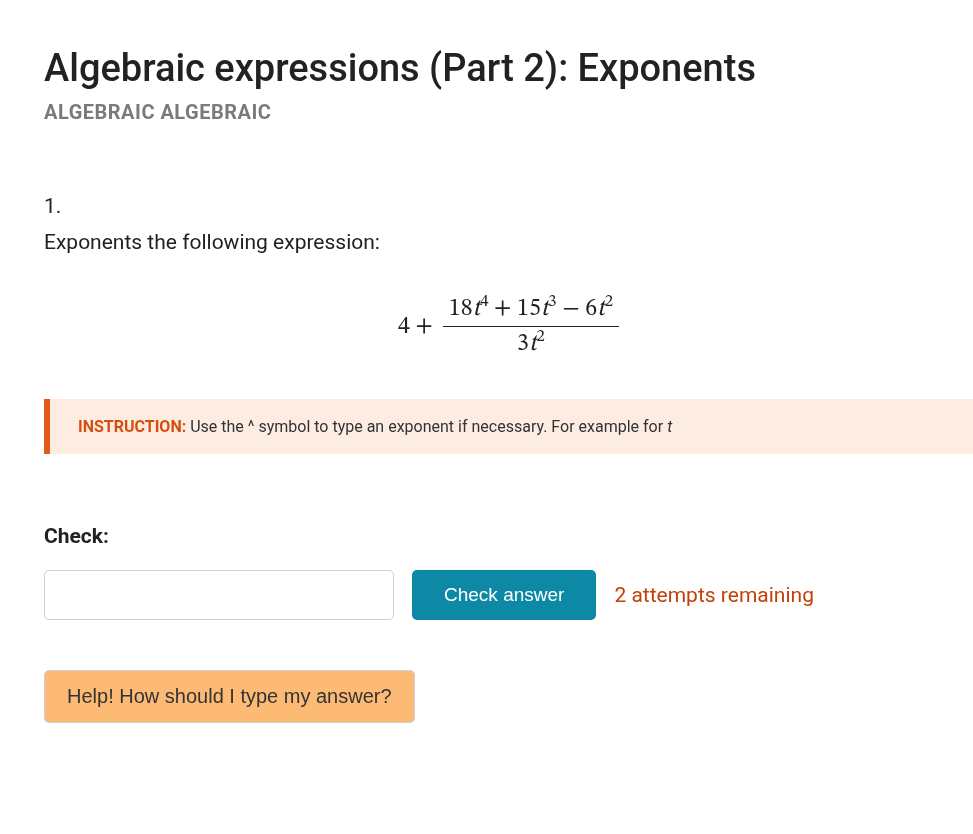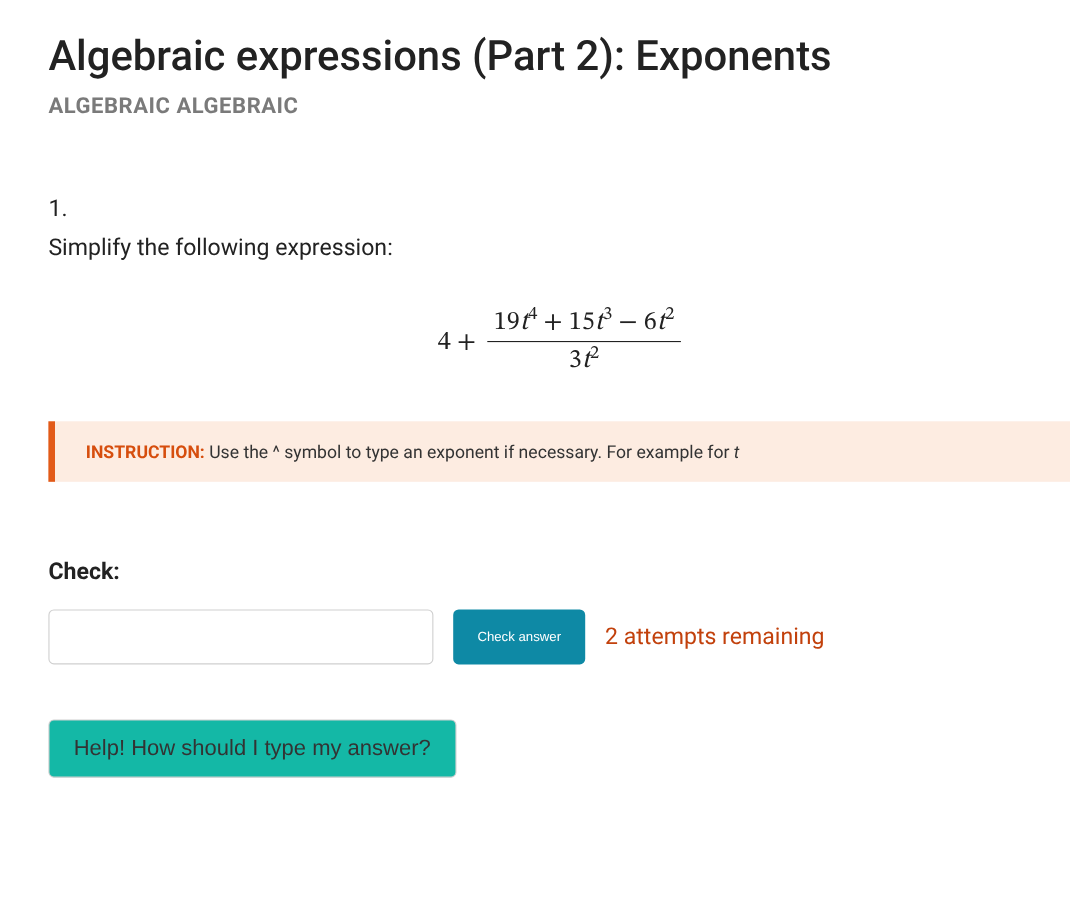--- a/index.html
+++ b/index.html
@@ -9,20 +9,21 @@
     font-family: -apple-system, BlinkMacSystemFont, "Segoe UI", Roboto, "Helvetica Neue", Arial, sans-serif;
     margin: 0;
     padding: 0;
     color: #222;
     background: #fff;
     width: 973px;
     overflow-x: hidden;
   }
   .container {
     padding: 30px 0 30px 44px;
+    margin-top: 16px;
   }
   .page-title {
     font-size: 38px;
     font-weight: 500;
     margin: 0 0 10px 0;
     color: #222;
   }
   .subtitle {
     font-size: 20px;
     font-weight: 700;
@@ -104,55 +105,55 @@
     border-radius: 5px;
     font-size: 18px;
     padding: 0 12px;
     background: #fff;
   }
   .check-btn {
     background: #0e89a5;
     color: #fff;
     border: none;
     border-radius: 5px;
-    font-size: 12px;
-    padding: 12px 22px;
+    font-size: 19px;
+    padding: 12px 32px;
     cursor: pointer;
     height: 50px;
   }
   .attempts {
     font-size: 21px;
     color: #c2410c;
   }
   .help-btn {
-    background: #14b8a6;
+    background: #fdba74;
     border: 1px solid #cfcfcf;
     border-radius: 5px;
     font-size: 20px;
     color: #333;
     padding: 14px 22px;
     cursor: pointer;
   }
 </style>
 </head>
 <body>
 
 <div class="container">
   <h1 class="page-title">Algebraic expressions (Part 2): Exponents</h1>
   <div class="subtitle">ALGEBRAIC ALGEBRAIC</div>
 
   <div class="question-number">1.</div>
-  <div class="prompt">Simplify the following expression:</div>
+  <div class="prompt">Exponents the following expression:</div>
 
   <div class="math-expression">
     <span class="row">
       <span>4 +</span>
       <span class="frac">
         <span class="num">
-          <span>19</span><span class="mi">t</span><sup class="exp">4</sup><span> + </span><span>15</span><span class="mi">t</span><sup class="exp">3</sup><span> − </span><span>6</span><span class="mi">t</span><sup class="exp">2</sup>
+          <span>18</span><span class="mi">t</span><sup class="exp">4</sup><span> + </span><span>15</span><span class="mi">t</span><sup class="exp">3</sup><span> − </span><span>6</span><span class="mi">t</span><sup class="exp">2</sup>
         </span>
         <span class="den">
           <span>3</span><span class="mi">t</span><sup class="exp">2</sup>
         </span>
       </span>
     </span>
   </div>
 
   <div class="instruction-box">
     <span class="instruction-label">INSTRUCTION:</span><span> Use the ^ symbol to type an exponent if necessary. For example for </span><span class="mi">t</span>

